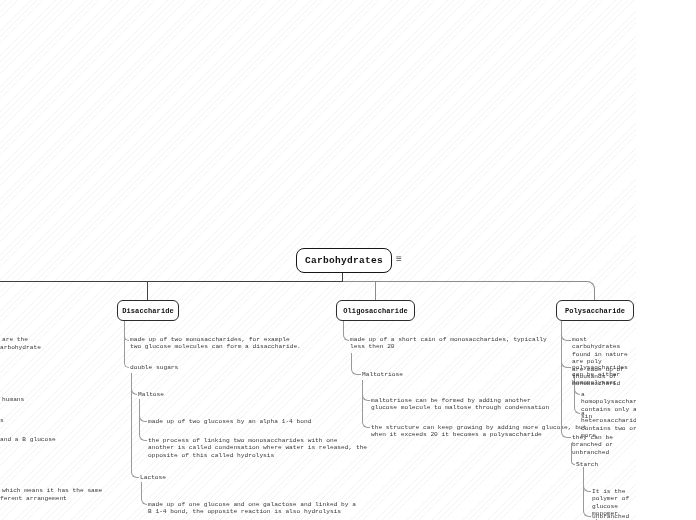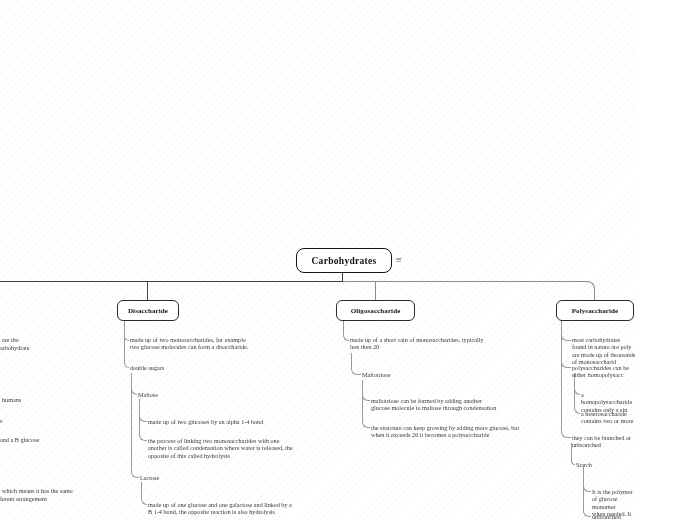--- a/index.html
+++ b/index.html
@@ -1,19 +1,19 @@
 <!DOCTYPE html>
 <html><head>
 <meta charset="utf-8">
 <style>
   html,body{margin:0;padding:0;}
   .canvas{
     position:relative;width:636px;height:520px;overflow:hidden;
     background:repeating-linear-gradient(135deg,#ffffff 0px,#ffffff 3.9px,#f3f3f3 3.9px,#f3f3f3 4.4px);
-    font-family:Liberation Serif, serif;
+    font-family:Liberation Mono, monospace;
   }
   .box{
     position:absolute;background:#ffffff;border:1.4px solid #2b2b2b;border-radius:6px;
     display:flex;align-items:center;justify-content:center;font-weight:bold;color:#111;
     box-sizing:border-box;white-space:nowrap;
   }
   .root-box{border-width:1.8px;border-color:#161616;border-radius:8px;font-size:9.5px;letter-spacing:.3px;}
   .child-box{font-size:7px;letter-spacing:.1px;}
   .detail{
     position:absolute;font-size:6.2px;line-height:7.4px;color:#3a3a3a;white-space:pre-line;

